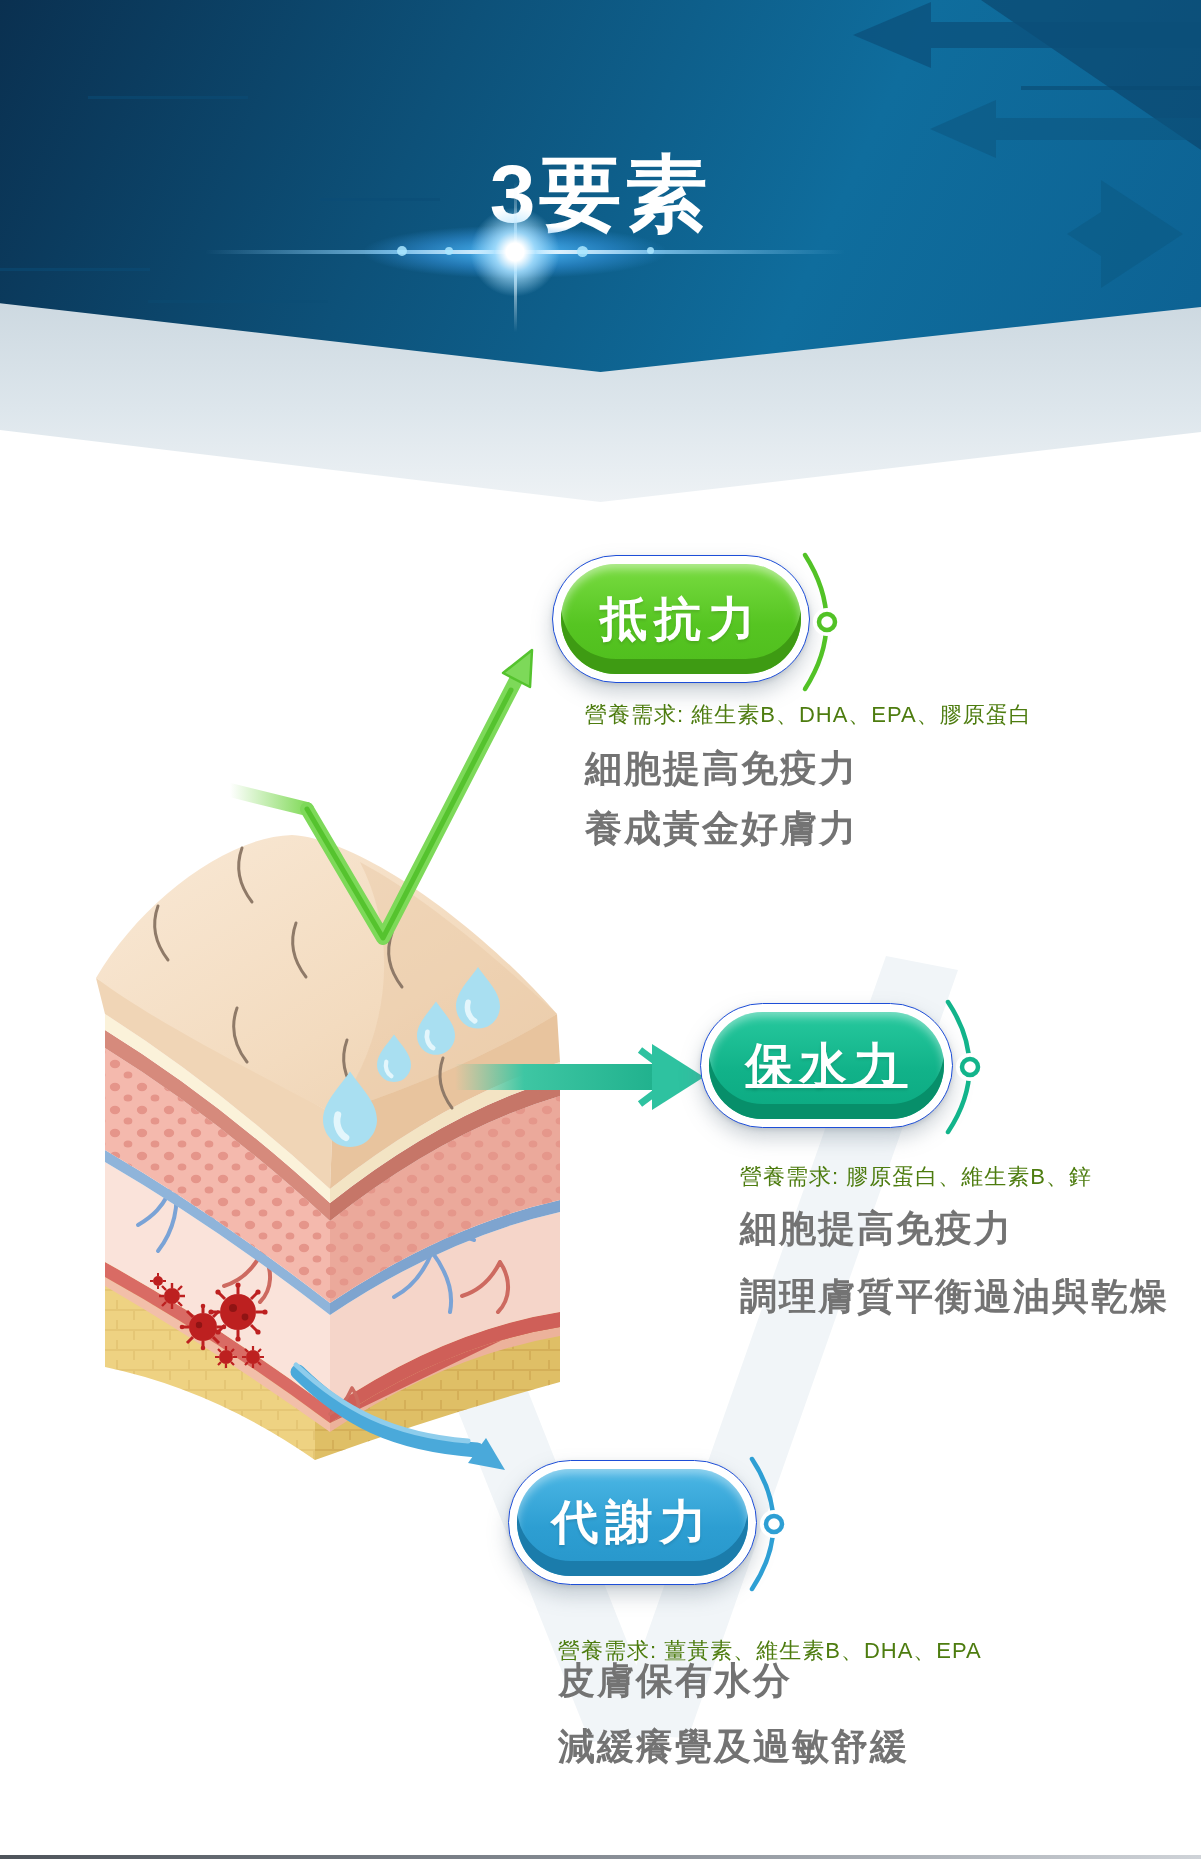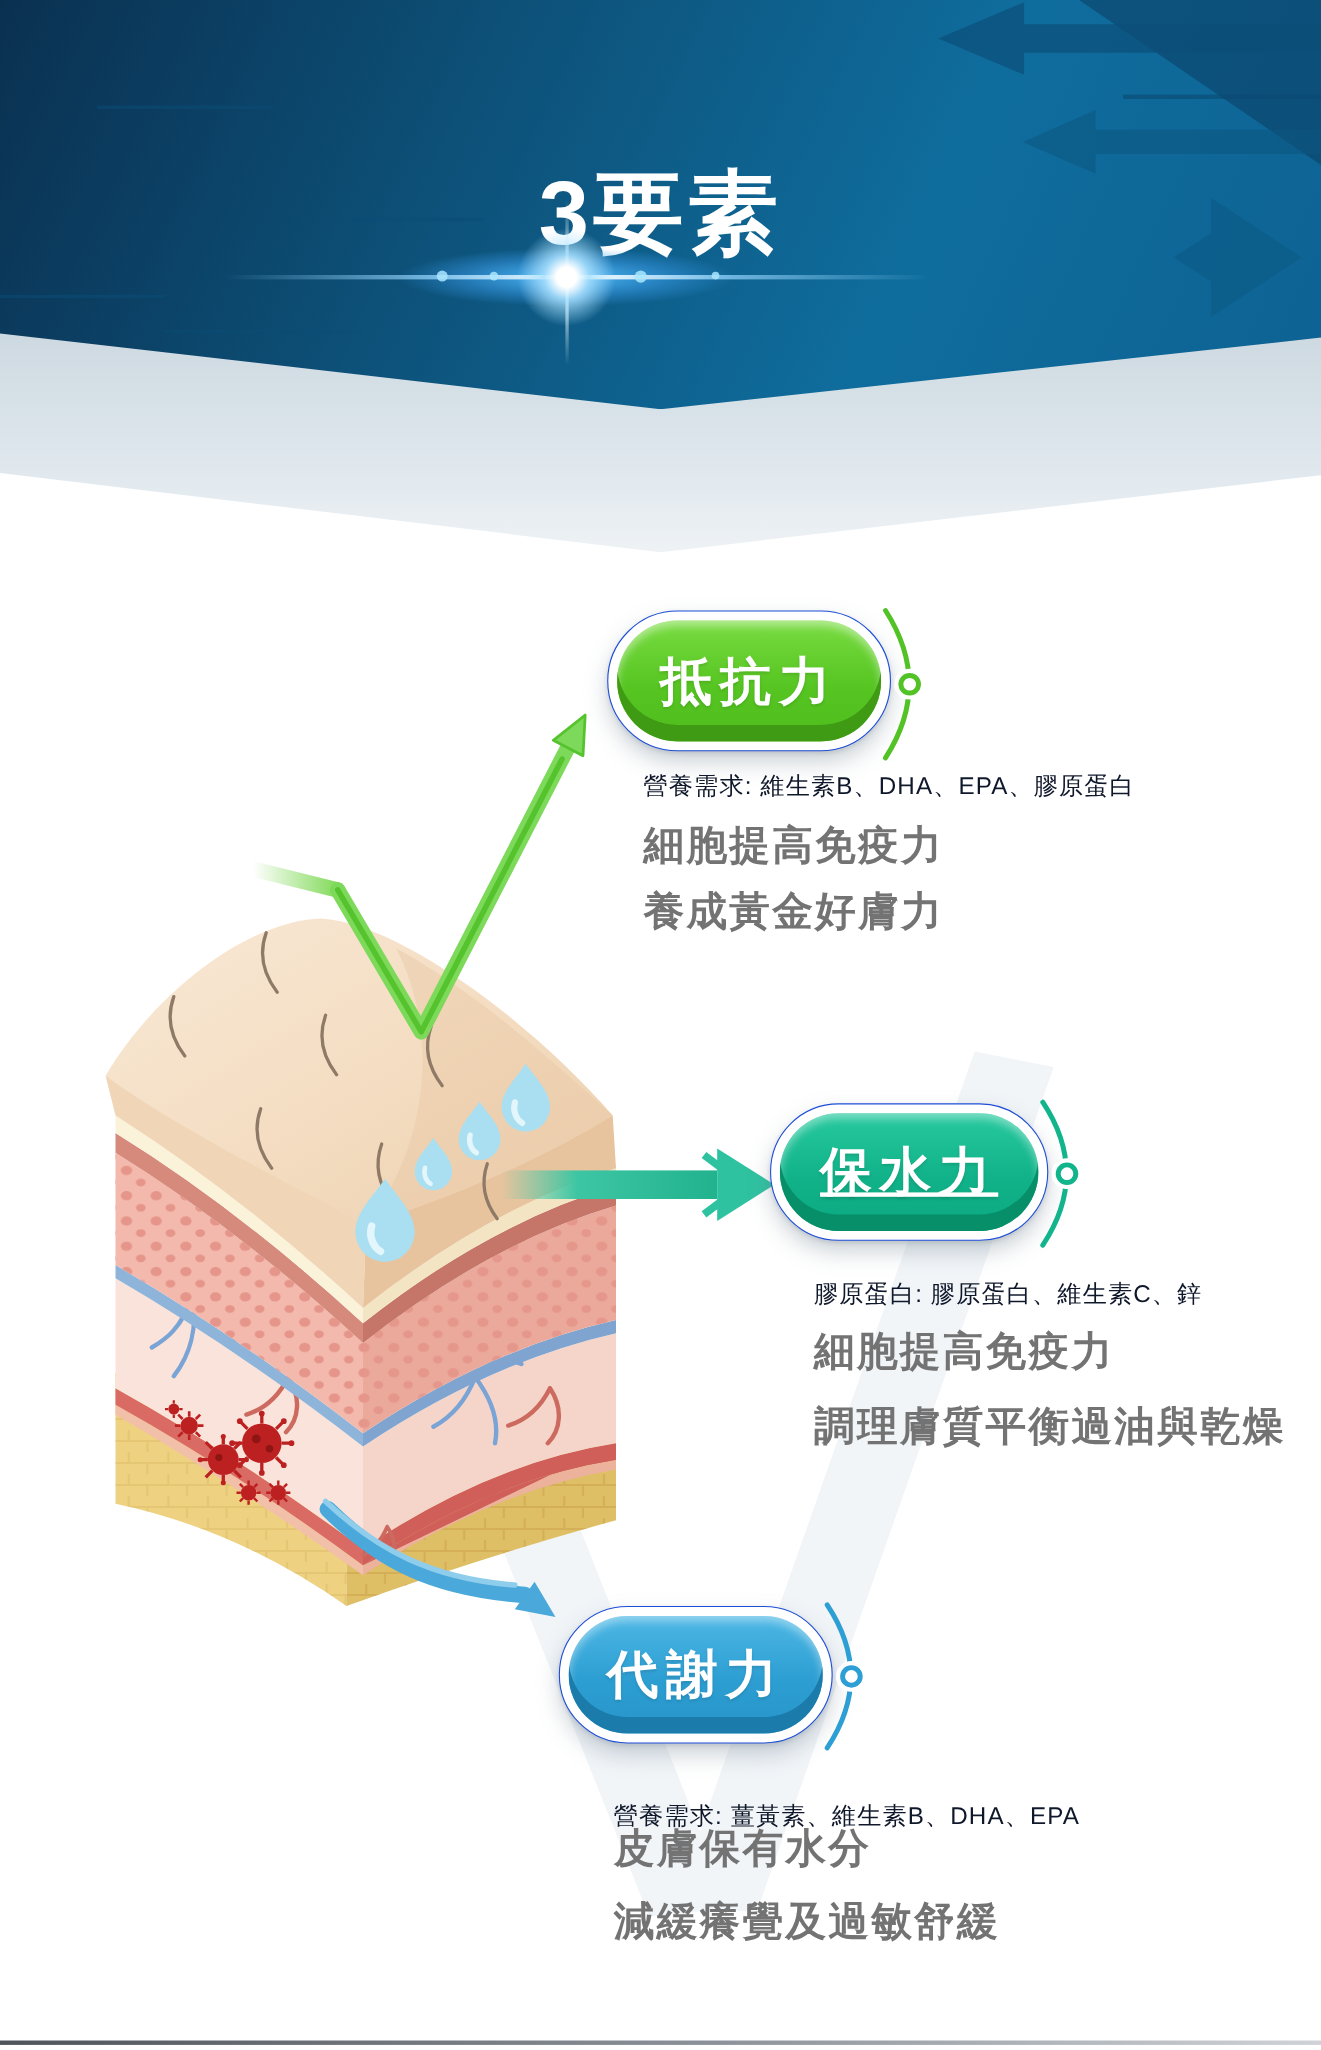--- a/index.html
+++ b/index.html
@@ -38,21 +38,21 @@
     font-size:47px;letter-spacing:7px;text-shadow:0 2px 3px rgba(0,0,0,.12);}
   .p1 .pill-inner{background:linear-gradient(180deg,#79dc41 0%,#56c522 55%,#4fbd1d 100%);
     box-shadow:inset 0 -15px 0 #3e9b13,inset 0 5px 8px rgba(255,255,255,.45);}
   .p2 .pill-inner{background:linear-gradient(180deg,#27c99e 0%,#11b289 55%,#0ca981 100%);
     box-shadow:inset 0 -15px 0 #078f6a,inset 0 5px 8px rgba(255,255,255,.4);text-decoration:underline;}
   .p3 .pill-inner{background:linear-gradient(180deg,#4cb7e5 0%,#2d9ed2 55%,#2796ca 100%);
     box-shadow:inset 0 -15px 0 #1b7cab,inset 0 5px 8px rgba(255,255,255,.4);}
   .bracket{position:absolute;z-index:3;}
 
   
-  .needs{position:absolute;z-index:3;color:#0f172a;font-size:22px;letter-spacing:1px;}
+  .needs{position:absolute;z-index:3;color:#4d7c0f;font-size:22px;letter-spacing:1px;}
   .desc{position:absolute;z-index:3;color:#737373;font-size:37px;font-weight:700;letter-spacing:2px;}
 
   .canvas-svg{position:absolute;left:0;top:0;z-index:1;}
   .bottom-bar{position:absolute;left:0;top:1855px;width:1201px;height:4px;z-index:4;
     background:linear-gradient(90deg,#4e545b 0%,#8d939b 55%,#cfd3d8 100%);}
 </style>
 </head>
 <body>
 
 <svg class="canvas-svg" width="1201" height="1864" viewBox="0 0 1201 1864">
@@ -280,21 +280,21 @@
 <div class="desc" style="left:585px;top:804px;">養成黃金好膚力</div>
 
 <div class="pill p2" style="left:700px;top:1003px;width:253px;height:125px;">
   <div class="pill-inner">保水力</div>
 </div>
 <svg class="bracket" style="left:943px;top:996px;" width="54" height="142" viewBox="0 0 54 142">
   <path d="M5,6 Q48,71 5,136" stroke="#12b48b" stroke-width="4.5" fill="none" stroke-linecap="round"></path>
   <circle cx="27" cy="71" r="14" fill="#ffffff"></circle>
   <circle cx="27" cy="71" r="8" fill="#ffffff" stroke="#12b48b" stroke-width="4.5"></circle>
 </svg>
-<div class="needs" style="left:740px;top:1162px;">膠原蛋白: 膠原蛋白、維生素C、鋅</div>
+<div class="needs" style="left:740px;top:1162px;">營養需求: 膠原蛋白、維生素B、鋅</div>
 <div class="desc" style="left:740px;top:1204px;">細胞提高免疫力</div>
 <div class="desc" style="left:740px;top:1272px;">調理膚質平衡過油與乾燥</div>
 
 <div class="pill p3" style="left:508px;top:1460px;width:249px;height:125px;">
   <div class="pill-inner">代謝力</div>
 </div>
 <svg class="bracket" style="left:747px;top:1453px;" width="54" height="142" viewBox="0 0 54 142">
   <path d="M5,6 Q48,71 5,136" stroke="#2e9fd4" stroke-width="4.5" fill="none" stroke-linecap="round"></path>
   <circle cx="27" cy="71" r="14" fill="#ffffff"></circle>
   <circle cx="27" cy="71" r="8" fill="#ffffff" stroke="#2e9fd4" stroke-width="4.5"></circle>

